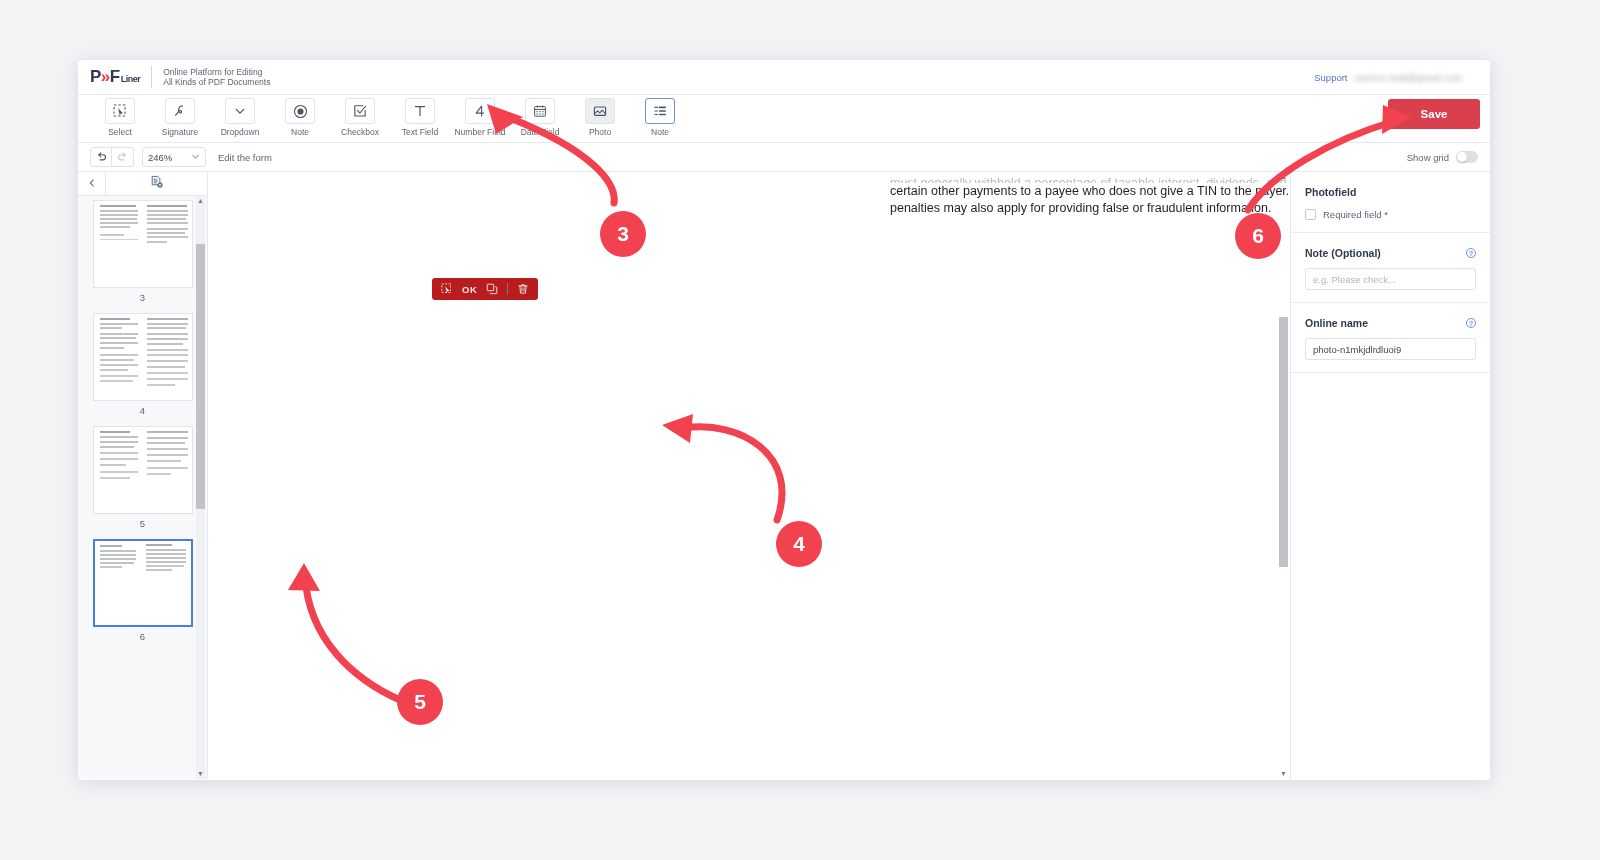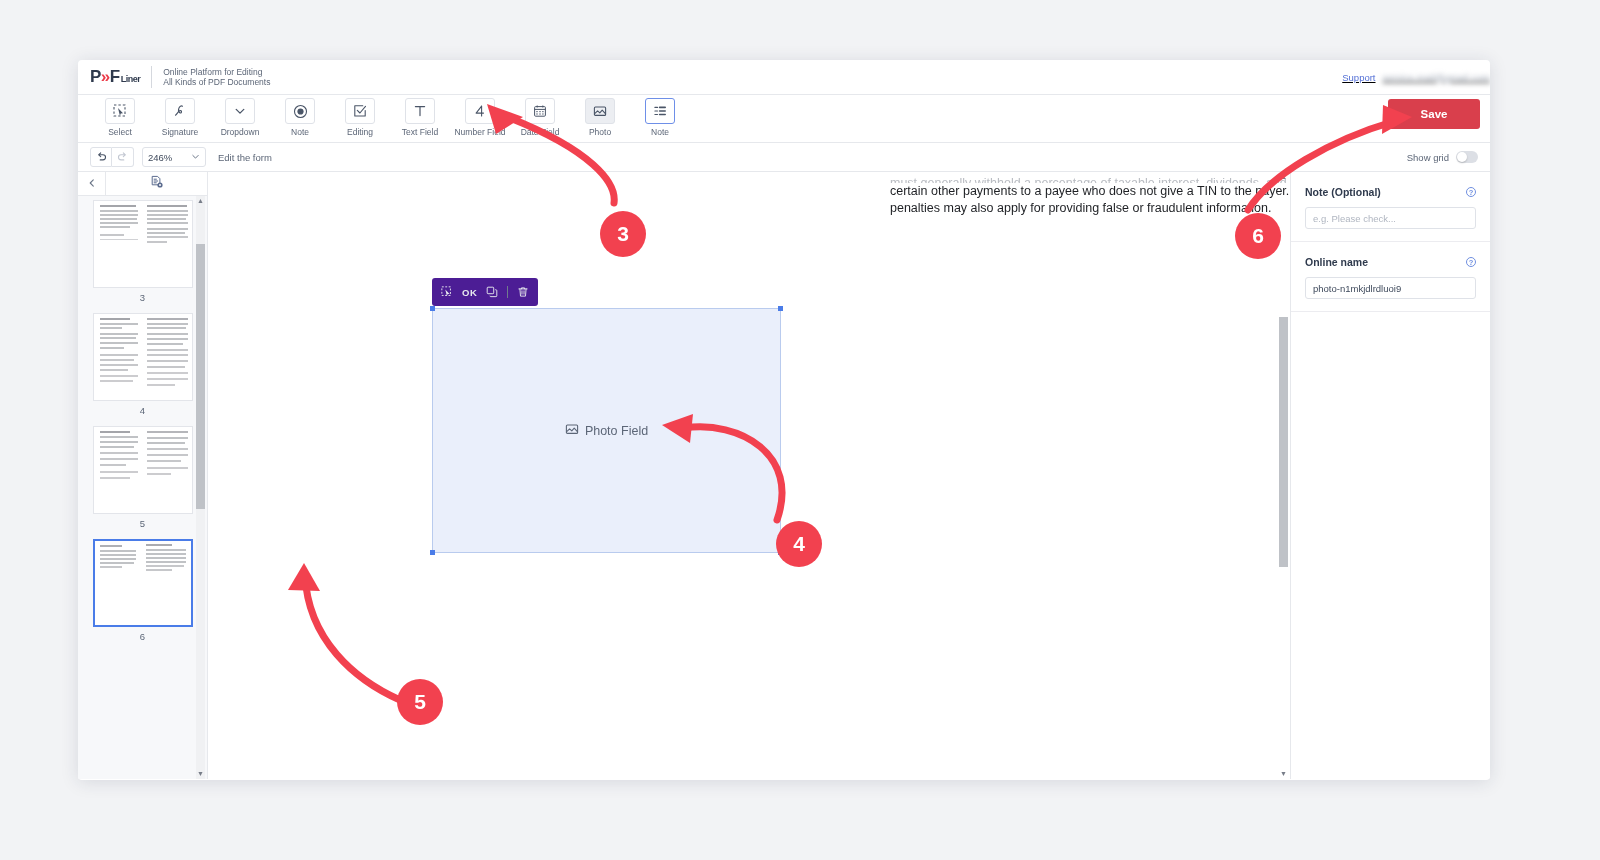--- a/index.html
+++ b/index.html
@@ -31,21 +31,21 @@
   .logo {
     font-size: 17px; font-weight: bold; letter-spacing: -.5px;
     color: #2f3a4d; display: flex; align-items: baseline;
   }
   .logo .p { color: #2f3a4d; }
   .logo .arrow { color: #ec3a48; font-size: 17px; }
   .logo .f { color: #2f3a4d; }
   .logo .liner { font-size: 9px; font-weight: bold; margin-left: 1px; color:#2f3a4d;}
   .logo-div { width:1px; height:22px; background:#d5d8de; margin:0 11px; }
   .tagline { font-size: 8.5px; line-height: 10.5px; color: #5c6677; }
-  .support-wrap { position:absolute; right: 0; display:flex; align-items:center; gap:7px;text-decoration:underline; }
+  .support-wrap { position:absolute; right: 28px; display:flex; align-items:center; gap:7px; }
   .support { font-size: 9.5px; color: #5470d6; }
   .email-blur {
     font-size: 9.5px; color: #9aa3b2;
     filter: blur(2.6px); letter-spacing: .2px;
   }
 
   
   .toolbar {
     position: relative;
     height: 48px;
@@ -146,21 +146,21 @@
     background:#eaeffb; border:1px solid #b9cbee;
     display:flex; align-items:center; justify-content:center;
   }
   .field .inner { display:flex; align-items:center; gap:6px; color:#5c6677; font-size:12.5px; }
   .handle { position:absolute; width:5px; height:5px; background:#4a7ce8; }
   .h-tl{left:-3px;top:-3px;} .h-tr{right:-3px;top:-3px;}
   .h-bl{left:-3px;bottom:-3px;} .h-br{right:-3px;bottom:-3px;}
 
   .fld-toolbar {
     position:absolute; left: 224px; top: 106px;
-    height:28px; background:#4c1d95; border-radius:3px;
+    height:22px; background:#b91c1c; border-radius:3px;
     display:flex; align-items:center; gap:9px; padding: 0 9px;
     color:#e8eaee;
   }
   .fld-toolbar .ok { font-size:9.5px; font-weight:bold; letter-spacing:.5px; }
   .fld-toolbar .sep { width:1px; height:12px; background:#707a8d; }
   .fld-toolbar .ic { cursor:pointer; display:flex; }
 
   .cv-sbar { position:absolute; right:2px; top:0; width:9px; height:100%; }
   .cv-sbar .up,.cv-sbar .dn { position:absolute; left:0; width:9px; height:10px; color:#777d88; font-size:7px; text-align:center; line-height:10px; }
   .cv-sbar .up{top:0;} .cv-sbar .dn{bottom:0;}
@@ -263,21 +263,21 @@
       <div class="lbl">Note</div>
     </div>
 
     <div class="tool">
       <div class="box">
         <svg width="14" height="14" viewBox="0 0 14 14" fill="none" stroke="currentColor" stroke-width="1.1" stroke-linecap="round" stroke-linejoin="round">
           <path d="M12.2 6.6V12H1.8V1.8h8"></path>
           <path d="M4.3 6.4l2.6 2.6 5.6-6.6"></path>
         </svg>
       </div>
-      <div class="lbl">Editing</div>
+      <div class="lbl">Checkbox</div>
     </div>
 
     <div class="tool">
       <div class="box">
         <svg width="14" height="14" viewBox="0 0 14 14" fill="none" stroke="currentColor" stroke-width="1.2" stroke-linecap="round">
           <path d="M2.4 2.6h9.2M7 2.6v9"></path>
         </svg>
       </div>
       <div class="lbl">Text Field</div>
     </div>
@@ -522,44 +522,36 @@
         </span>
         <span class="sep"></span>
         <span class="ic">
           <svg width="12" height="12" viewBox="0 0 14 14" fill="none" stroke="currentColor" stroke-width="1.1" stroke-linecap="round" stroke-linejoin="round">
             <path d="M2.2 3.4h9.6M5.2 3.4V2.2h3.6v1.2M3.4 3.4l.7 8.4h5.8l.7-8.4"></path>
             <path d="M5.8 5.6v3.9M8.2 5.6v3.9"></path>
           </svg>
         </span>
       </div>
 
-      <div class="field">
-        <div class="inner">
-          <span>
-            <svg width="14" height="14" viewBox="0 0 14 14" fill="none" stroke="#5c6677" stroke-width="1.1" stroke-linejoin="round">
-              <rect x="1.4" y="3" width="11.2" height="8.4" rx="1"></rect>
-              <path d="M1.4 9.8l3.2-3 2.2 2 2.4-2.6 3.4 3.6"></path>
-            </svg>
-          </span>
-          <span>Photo Field</span>
-        </div>
-        <div class="handle h-tl"></div>
-        <div class="handle h-tr"></div>
-        <div class="handle h-bl"></div>
-        <div class="handle h-br"></div>
-      </div>
 
       <div class="cv-sbar">
         <div class="up">▲</div>
         <div class="thumbbar" style="top:145px;height:250px;"></div>
         <div class="dn">▼</div>
       </div>
     </div>
 
     <div class="rpanel">
+      <div class="rp-sec">
+        <div class="rp-title">Photofield</div>
+        <div class="rp-check">
+          <div class="cbox"></div>
+          <span><span>Required field</span> <span class="req-star">*</span></span>
+        </div>
+      </div>
 
       <div class="rp-sec">
         <div class="rp-label">
           <span>Note (Optional)</span>
           <span class="qmark">?</span>
         </div>
         <input class="rp-input" value="" placeholder="e.g. Please check..." style="">
       </div>
 
       <div class="rp-sec">

